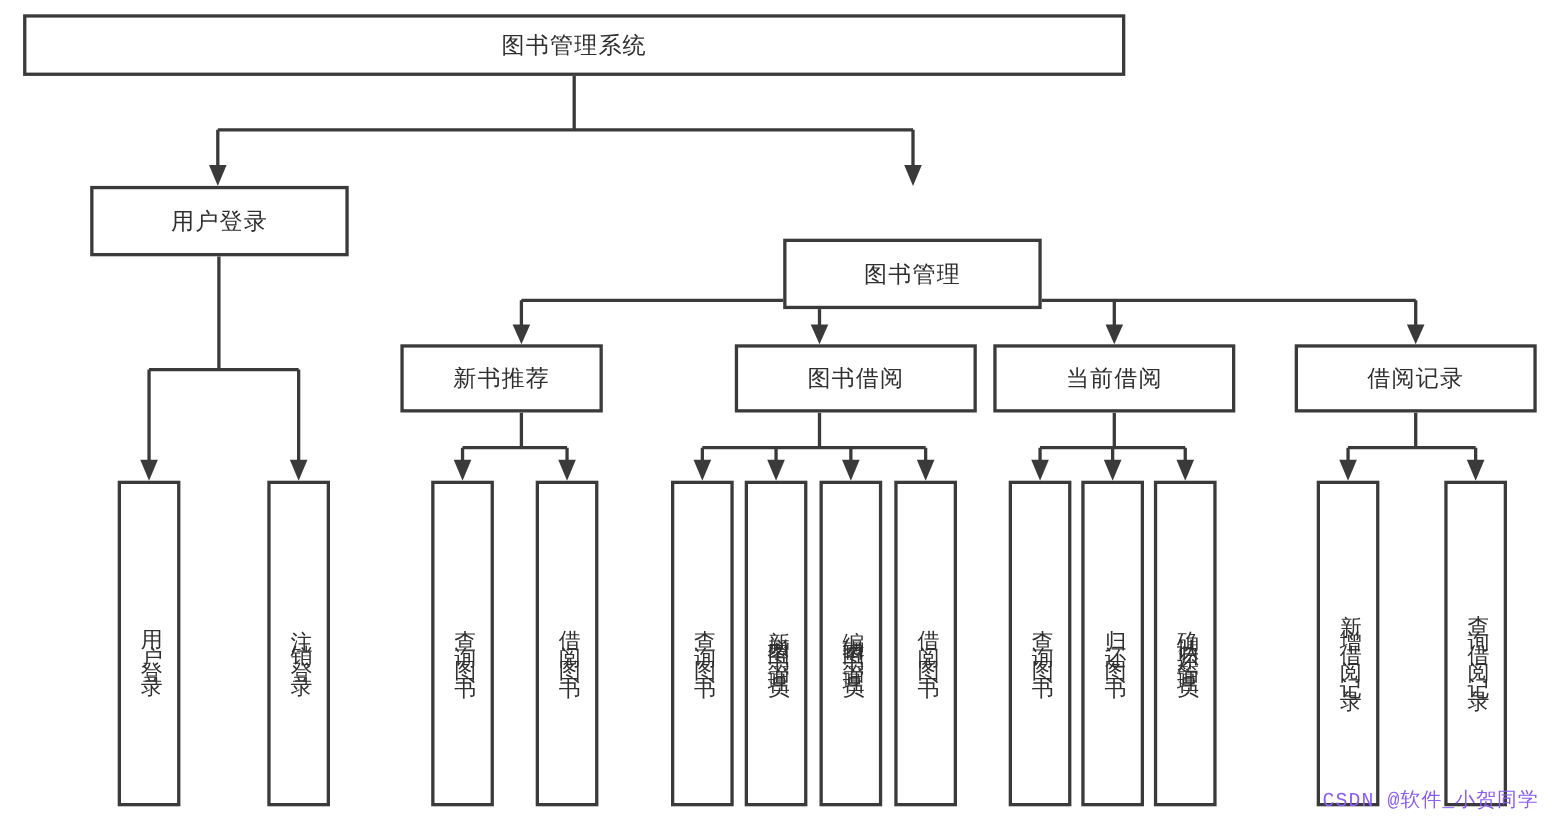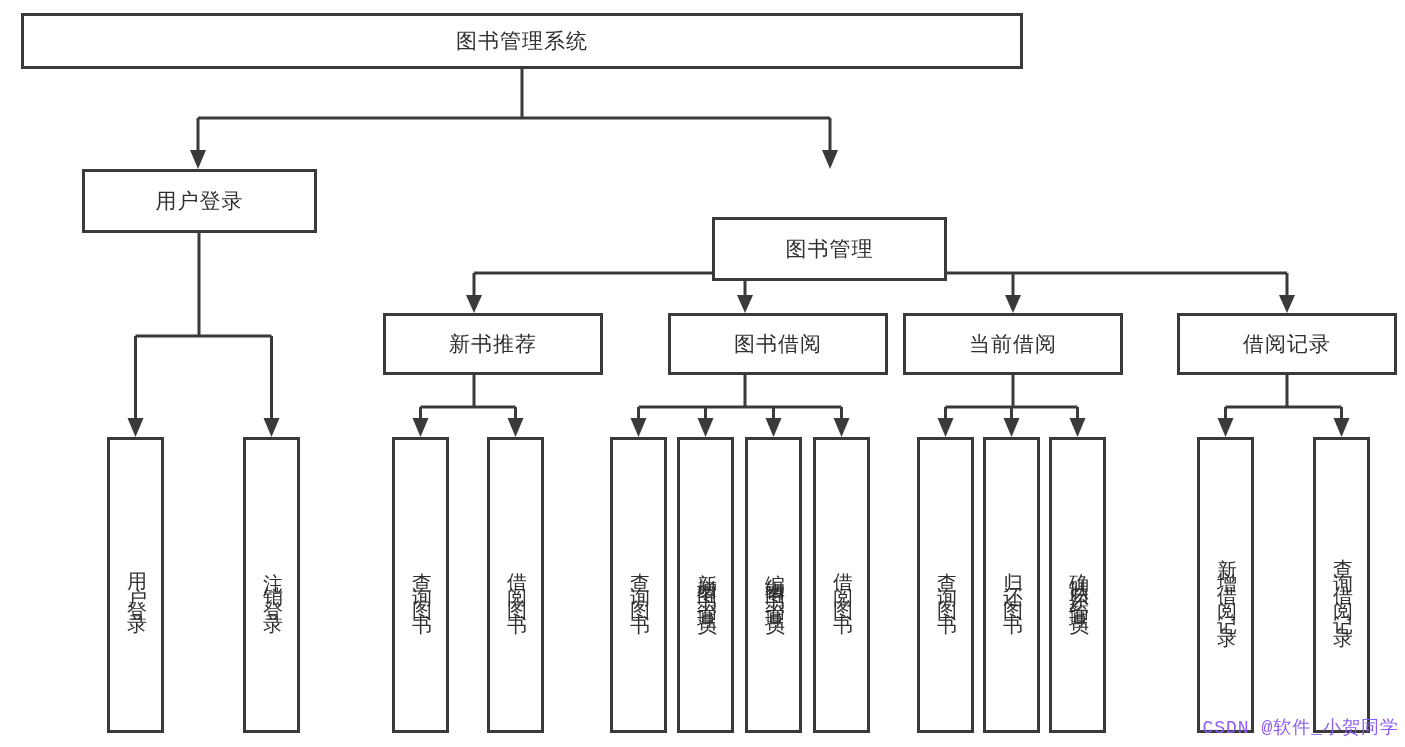--- a/index.html
+++ b/index.html
@@ -93,21 +93,21 @@
       <polygon points="1217.5,418 1233.5,418 1225.5,437"></polygon>
       <polygon points="1333.5,418 1349.5,418 1341.5,437"></polygon>
     </g>
   </svg>
 
   <div class="box" style="left:21px;top:13px;width:1002px;height:56px;">图书管理系统</div>
 
   <div class="box" style="left:82px;top:169px;width:235px;height:64px;">用户登录</div>
   <div class="box" style="left:712px;top:169px;width:235px;height:64px;margin-top:48px;">图书管理</div>
 
-  <div class="box" style="left:364px;top:313px;width:220px;height:62px;margin-left:19px;">新书推荐</div>
+  <div class="box" style="left:364px;top:313px;width:184px;height:62px;">新书推荐</div>
   <div class="box" style="left:635px;top:313px;width:220px;height:62px;margin-left:33px;">图书借阅</div>
   <div class="box" style="left:1177px;top:313px;width:220px;height:62px;">借阅记录</div>
   <div class="box" style="left:903px;top:313px;width:220px;height:62px;">当前借阅</div>
 
   <div class="box leaf" style="left:107px;top:437px;width:57px;height:296px;">用户登录</div>
   <div class="box leaf" style="left:243px;top:437px;width:57px;height:296px;">注销登录</div>
 
   <div class="box leaf" style="left:392px;top:437px;width:57px;height:296px;">查询图书</div>
   <div class="box leaf" style="left:487px;top:437px;width:57px;height:296px;">借阅图书</div>
 

